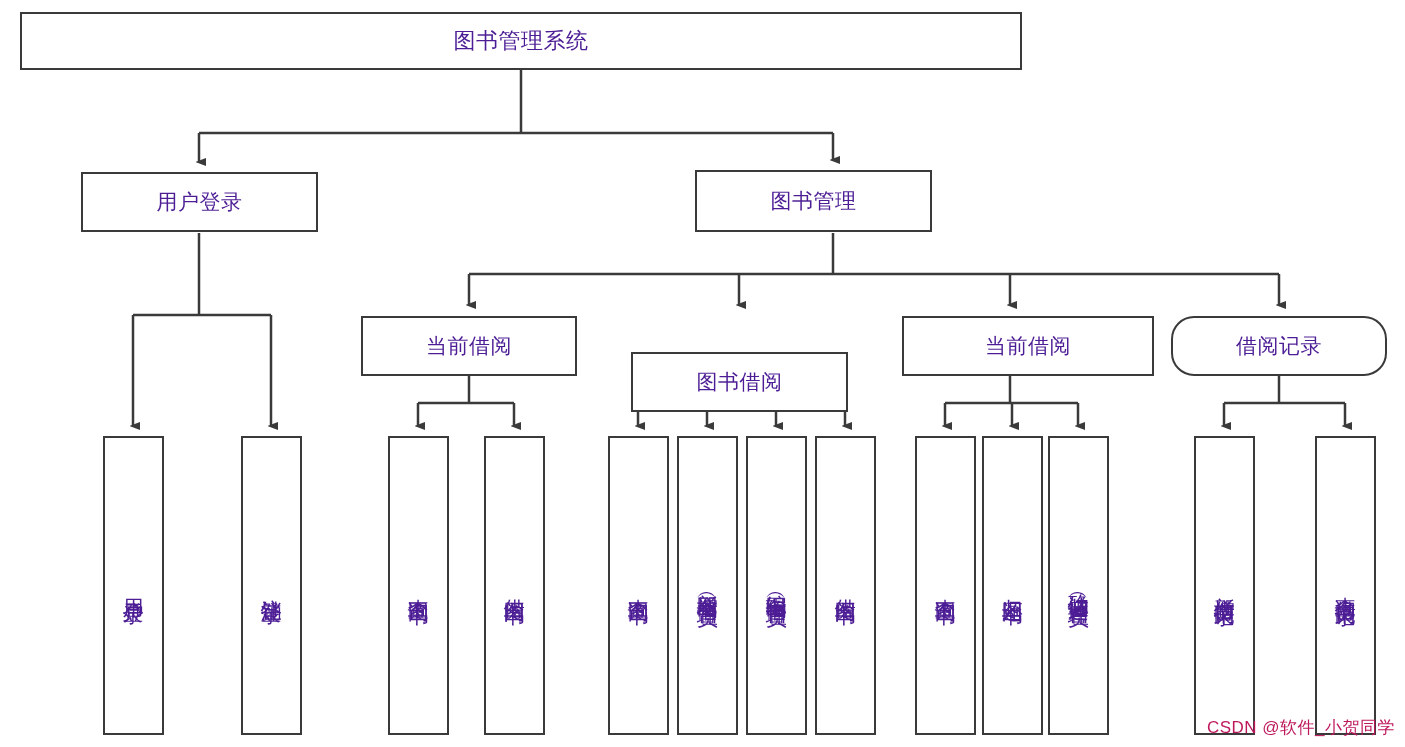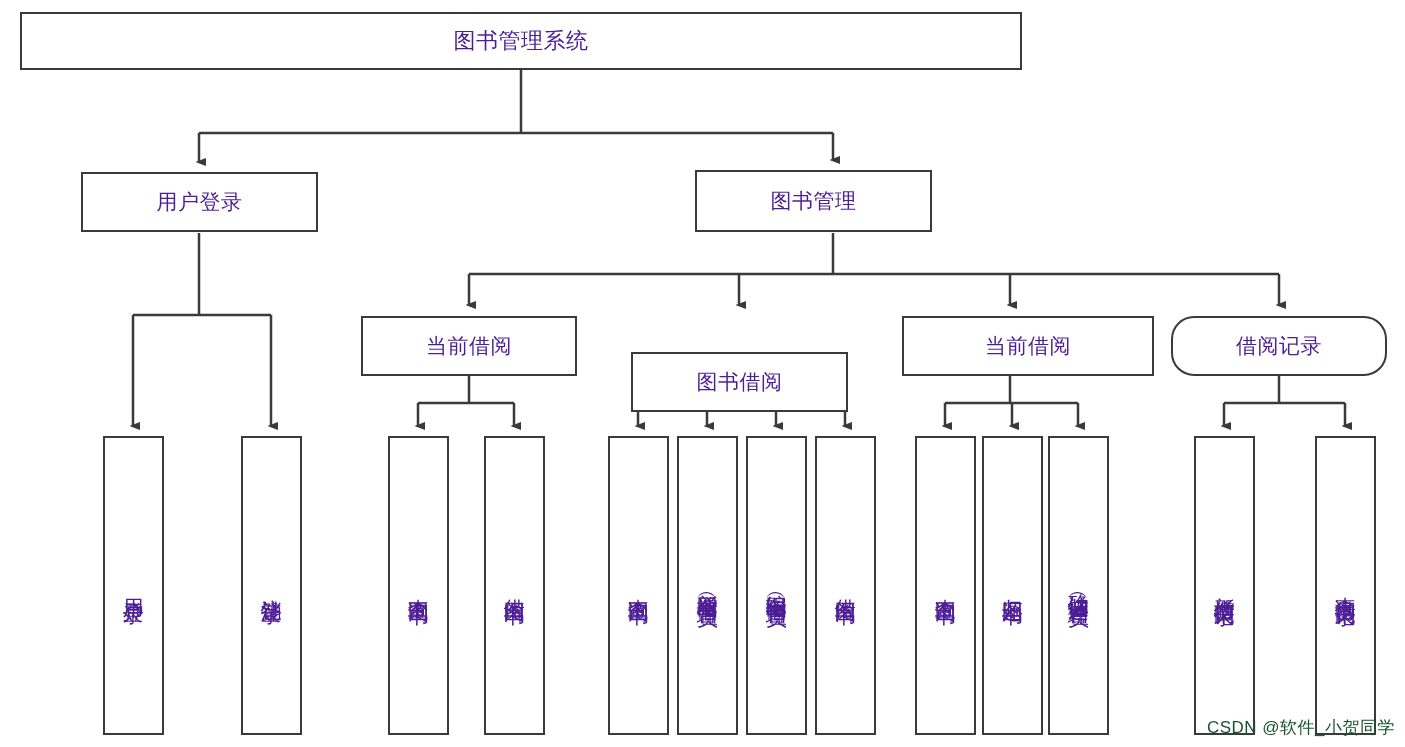--- a/index.html
+++ b/index.html
@@ -60,21 +60,21 @@
     font-size: 21px;
     line-height: 1.12;
     letter-spacing: 2px;
     white-space: nowrap;
   }
   .watermark {
     position: absolute;
     right: 10px;
     bottom: 8px;
     font-size: 17px;
-    color: #14532d;
+    color: #be185d;
     letter-spacing: 0.5px;
     white-space: nowrap;
   }
 </style>
 </head>
 <body>
 
 <div id="canvas">
 
   <svg class="edges" viewBox="0 0 1405 747">

